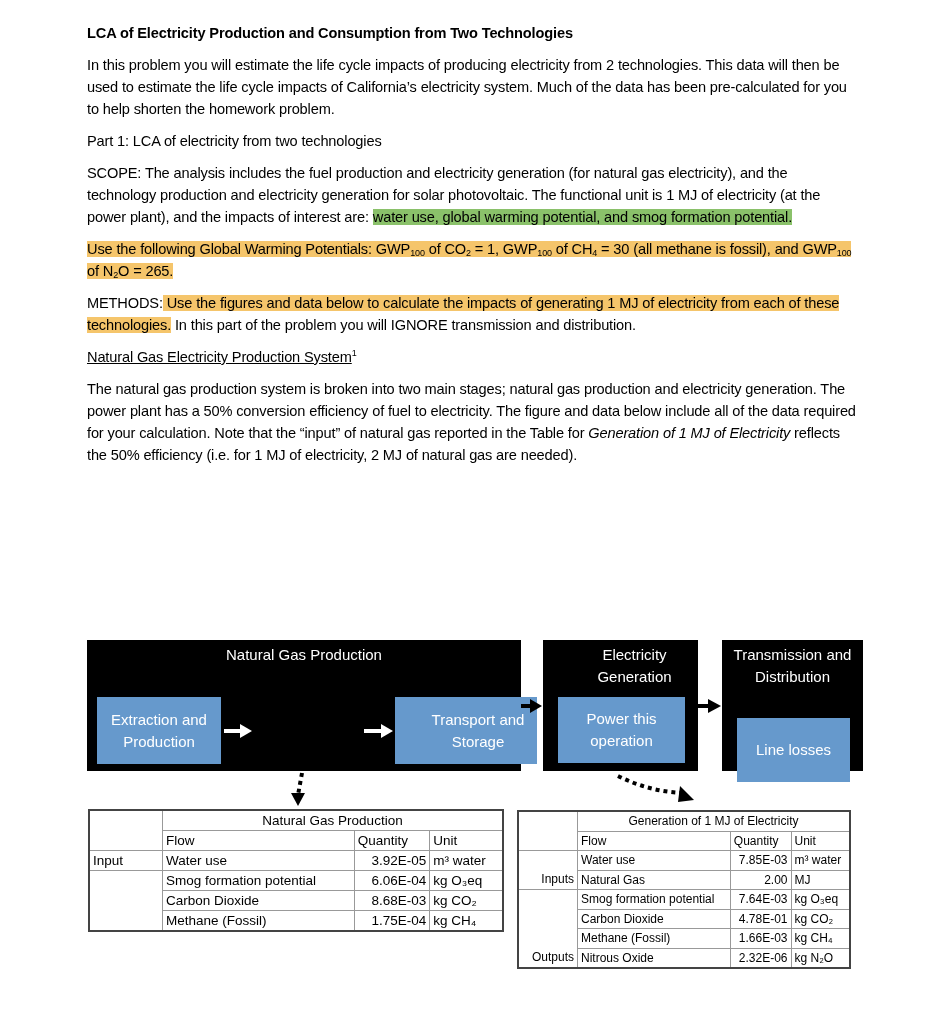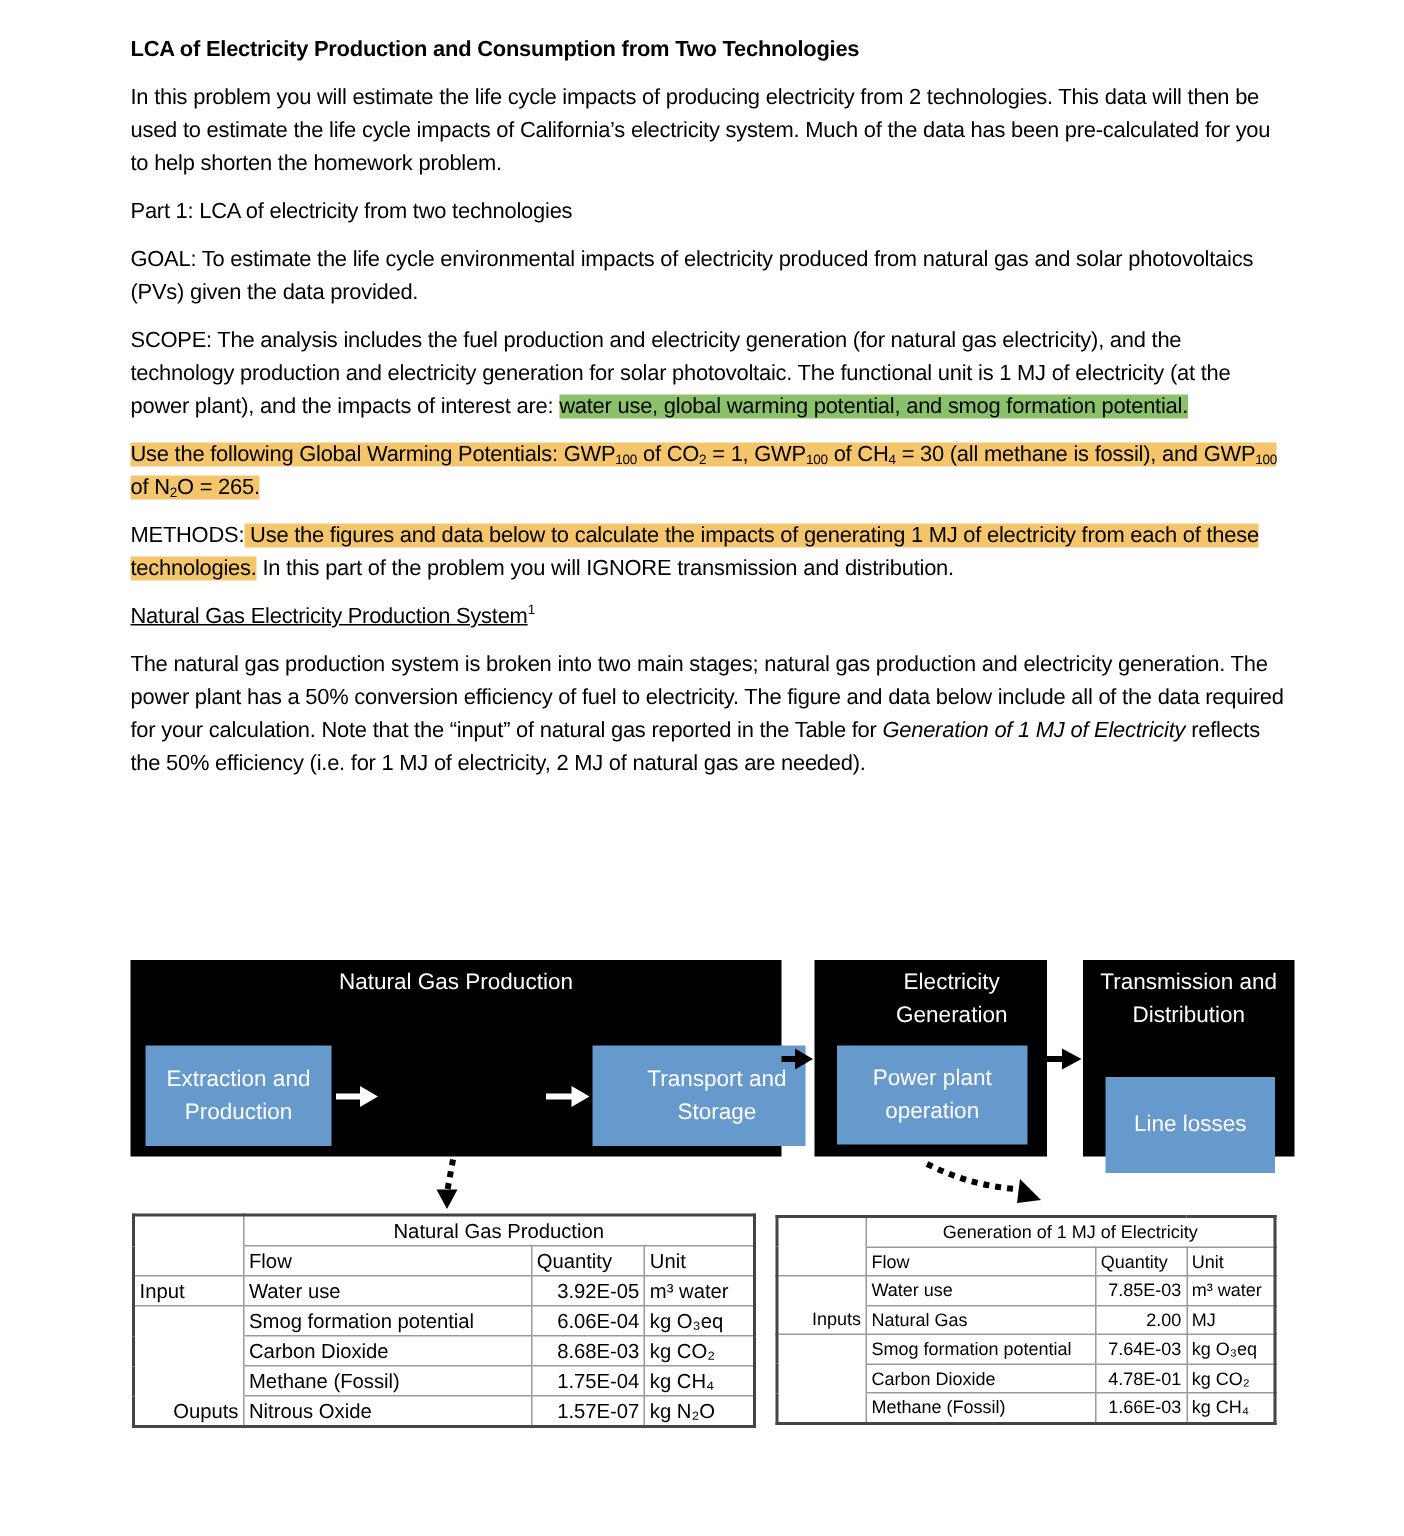--- a/index.html
+++ b/index.html
@@ -33,21 +33,20 @@
   table.dt { border: 2px solid #444; }
   table.dt.small { font-size: 12px; line-height: 16.5px; }
 </style>
 </head>
 <body>
 
 <div class="page">
   <div class="title">LCA of Electricity Production and Consumption from Two Technologies</div>
   <p>In this problem you will estimate the life cycle impacts of producing electricity from 2 technologies.  This data will then be used to estimate the life cycle impacts of California’s electricity system.  Much of the data has been pre-calculated for you to help shorten the homework problem.</p>
   <div class="h2">Part 1:  LCA of electricity from two technologies</div>
-  <p>GOAL: To estimate the life cycle environmental impacts of electricity produced from natural gas and solar photovoltaics (PVs) given the data provided.</p>
   <p><span>SCOPE: The analysis includes the fuel production and electricity generation (for natural gas electricity), and the technology production and electricity generation for solar photovoltaic. The functional unit is 1 MJ of electricity (at the power plant), and the impacts of interest are: </span><span class="hl-green">water use, global warming potential, and smog formation potential.</span></p>
   <p><span class="hl-orange"><span>Use the following Global Warming Potentials: GWP</span><sub class="s">100</sub><span> of CO</span><sub class="s">2</sub><span> = 1, GWP</span><sub class="s">100</sub><span> of CH</span><sub class="s">4</sub><span> = 30 (all methane is fossil), and GWP</span><sub class="s">100</sub><span> of N</span><sub class="s">2</sub><span>O = 265.</span></span></p>
   <p><span>METHODS:</span><span class="hl-orange"> Use the figures and data below to calculate the impacts of generating 1 MJ of electricity from each of these technologies.</span><span> In this part of the problem you will IGNORE transmission and distribution.</span></p>
   <p><span class="ul">Natural Gas Electricity Production System</span><sup class="s">1</sup></p>
   <p><span>The natural gas production system is broken into two main stages; natural gas production and electricity generation. The power plant has a 50% conversion efficiency of fuel to electricity. The figure and data below include all of the data required for your calculation. Note that the “input” of natural gas reported in the Table for </span><em>Generation of 1 MJ of Electricity</em><span> reflects the 50% efficiency (i.e. for 1 MJ of electricity, 2 MJ of natural gas are needed).</span></p>
 </div>
 
 <div class="diagram">
 
   <div class="blk" style="left:87px; top:640px; width:434px; height:131px;">
@@ -57,21 +56,21 @@
       <span>Extraction and Production</span>
     </div>
   <div class="blue" style="left:395px; top:697px; width:118px; height:67px;padding-left:24px;">
       <span>Transport and Storage</span>
     </div>
 
   <div class="blk" style="left:543px; top:640px; width:155px; height:131px;">
     <div class="blk-title" style="top:4px; line-height:22px;padding-left:28px;">Electricity Generation</div>
   </div>
   <div class="blue" style="left:558px; top:697px; width:127px; height:66px;">
-      <span>Power plant operation</span>
+      <span>Power this operation</span>
     </div>
 
   <div class="blk" style="left:722px; top:640px; width:141px; height:131px;">
     <div class="blk-title" style="top:4px; line-height:22px;">Transmission and Distribution</div>
   </div>
   <div class="blue" style="left:737px; top:694px; width:113px; height:64px;margin-top:24px;">
       <span>Line losses</span>
     </div>
 
   <svg width="936" height="1024" style="position:absolute; left:0; top:0;">
@@ -134,26 +133,20 @@
       <td>Carbon Dioxide</td>
       <td class="num">8.68E-03</td>
       <td>kg CO₂</td>
     </tr>
     <tr>
       <td class="noborder-b noborder-t"></td>
       <td>Methane (Fossil)</td>
       <td class="num">1.75E-04</td>
       <td>kg CH₄</td>
     </tr>
-    <tr>
-      <td class="noborder-t num">Ouputs</td>
-      <td>Nitrous Oxide</td>
-      <td class="num">1.57E-07</td>
-      <td>kg N₂O</td>
-    </tr>
   </tbody>
     </table>
 
   <table class="dt small" style="left:517px; top:810px; width:334px;">
     <tbody>
         <tr>
       <td class="noborder-b" style="width:52px;"></td>
       <td colspan="3" class="center">Generation of 1 MJ of Electricity</td>
     </tr>
     <tr>
@@ -185,15 +178,21 @@
       <td>Carbon Dioxide</td>
       <td class="num">4.78E-01</td>
       <td>kg CO₂</td>
     </tr>
     <tr>
       <td class="noborder-b noborder-t"></td>
       <td>Methane (Fossil)</td>
       <td class="num">1.66E-03</td>
       <td>kg CH₄</td>
     </tr>
+    <tr>
+      <td class="noborder-t num">Outputs</td>
+      <td>Nitrous Oxide</td>
+      <td class="num">2.32E-06</td>
+      <td>kg N₂O</td>
+    </tr>
   </tbody>
     </table>
 </div>
 
 </body></html>

